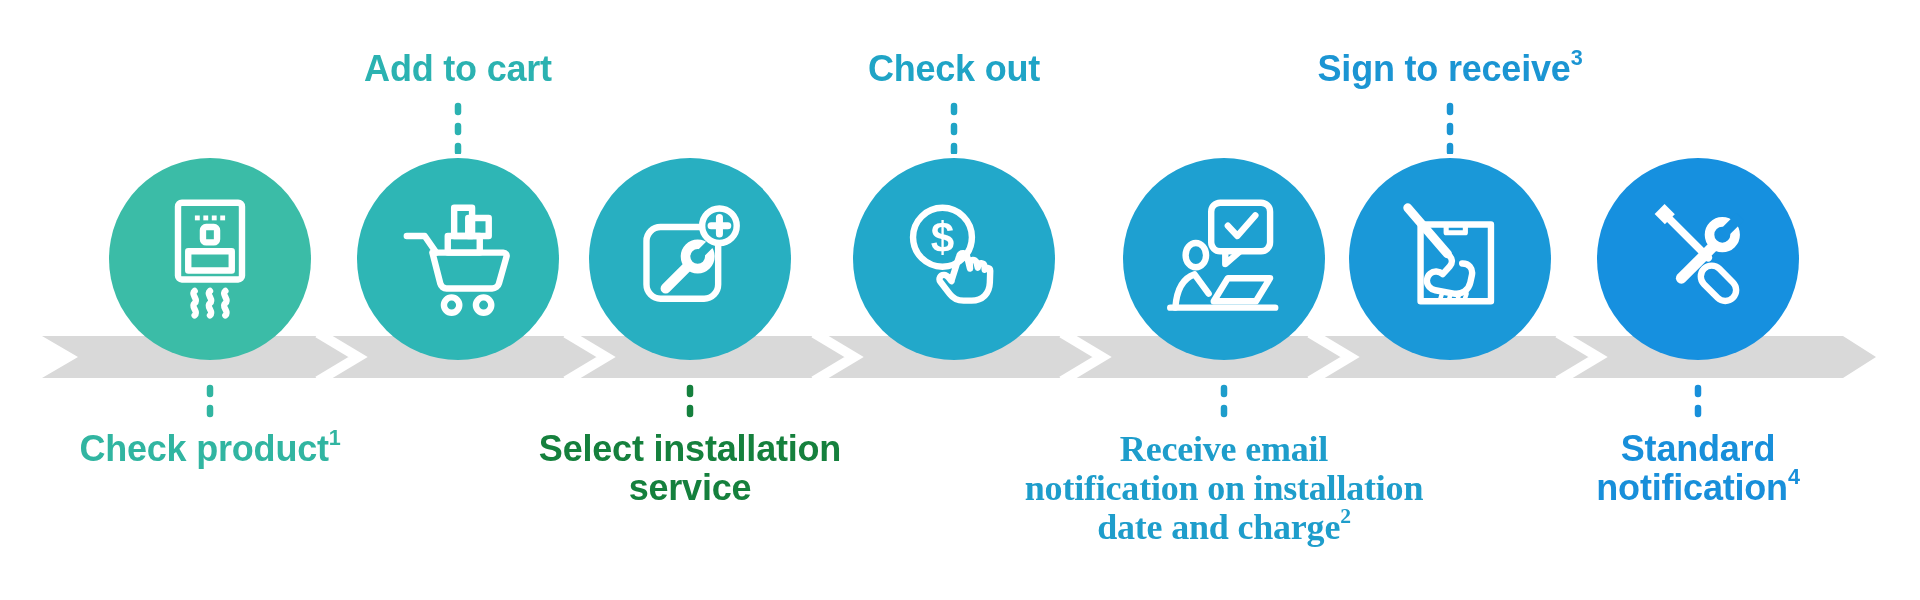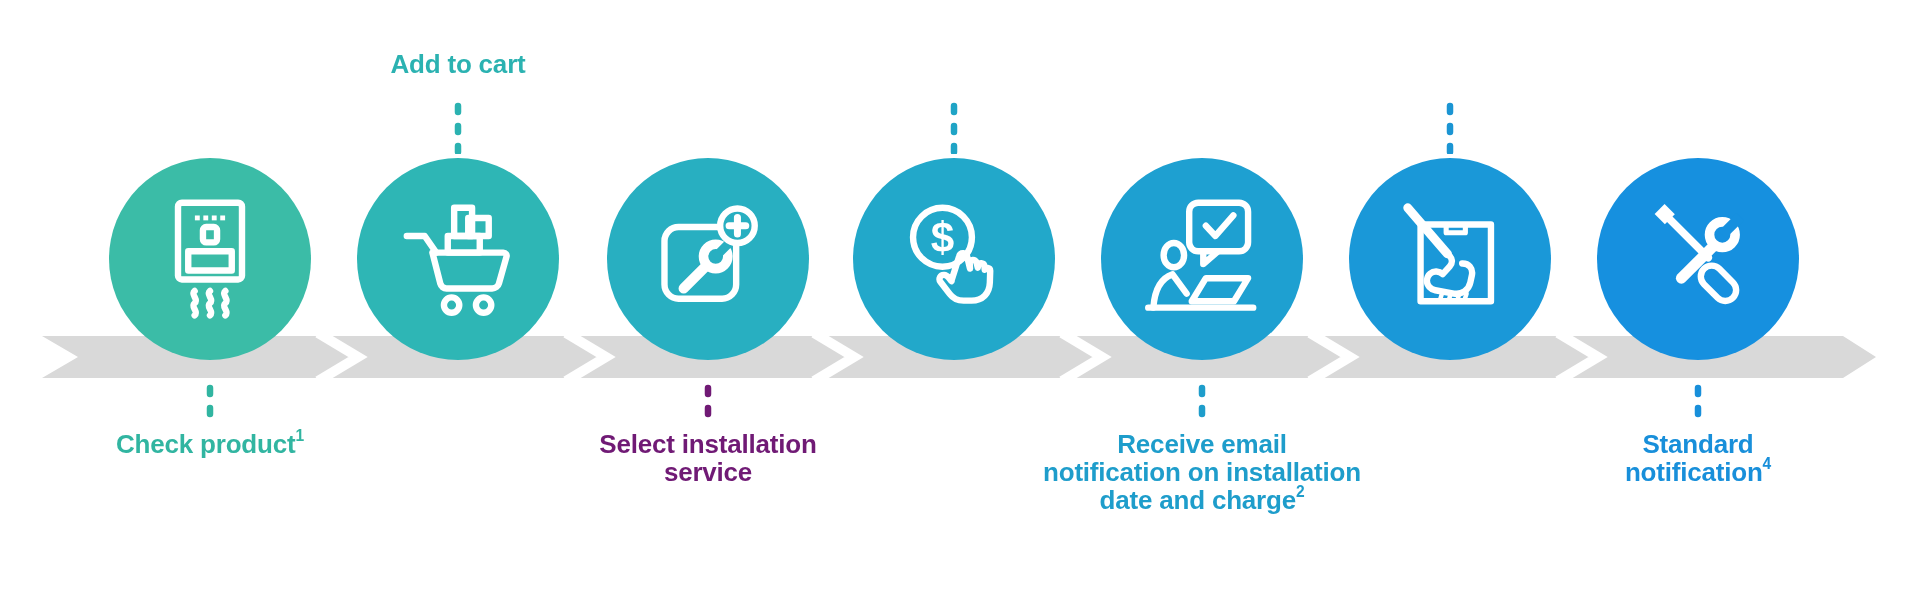--- a/index.html
+++ b/index.html
@@ -12,21 +12,21 @@
   .step{position:absolute;top:0;width:560px;height:600px;z-index:2;pointer-events:none;}
   .circle{
     position:absolute;left:50%;top:158px;margin-left:-101px;
     width:202px;height:202px;border-radius:50%;
     display:flex;align-items:center;justify-content:center;
   }
   .circle svg{display:block;}
   .icon{stroke:#fff;fill:none;stroke-width:5;stroke-linecap:round;stroke-linejoin:round;}
   .label{
     position:absolute;left:0;width:560px;text-align:center;
-    font-weight:bold;font-size:26px;line-height:1.08;
+    font-weight:bold;font-size:36px;line-height:1.08;
     white-space:pre-line;letter-spacing:-0.2px;
   }
   .label.top{top:50px;}
   .label.bottom{top:430px;}
   .label sup{font-size:0.6em;position:relative;top:-0.15em;line-height:0;}
   .connector{position:absolute;left:50%;margin-left:-7px;width:14px;}
   .connector.top{top:102px;height:52px;}
   .connector.bottom{top:384px;height:46px;}
   .connector line{stroke:currentColor;stroke-width:6.5;stroke-linecap:round;stroke-dasharray:6 14;}
 </style>
@@ -81,72 +81,74 @@
         <rect x="58" y="18" width="16" height="14"></rect>
         <rect x="42" y="32" width="25" height="13"></rect>
         <path d="M10,32 H24 L33,45"></path>
         <path d="M30,45 H85.5 a2.5,2.5 0 0 1 2.4,3.2 L82,69 a5.5,5.5 0 0 1 -5.3,4 H41 a5,5 0 0 1 -4.8,-3.7 L30,45 Z"></path>
         <circle cx="45" cy="86" r="6"></circle>
         <circle cx="70" cy="86" r="6"></circle>
       </svg>
     </div>
   </div>
 
-  <div class="step" style="left: 428px; color: #701a75;">
+  <div class="step" style="left: 410px; color: #15803d;">
     <div class="circle" style="background: rgb(40, 175, 193); --c: #28AFC1;">
       <svg class="icon" width="128" height="128" viewBox="0 0 100 100">
         <rect x="16" y="25" width="56" height="56" rx="11"></rect>
         <path d="M31,73 L48,56" stroke-width="8"></path>
         <circle cx="56" cy="48" r="9.5" stroke-width="7.5"></circle>
         <rect x="52.5" y="28" width="7" height="21" fill="var(--c)" stroke="none" transform="rotate(45 56 48)"></rect>
         <circle cx="73" cy="24" r="13.5" fill="var(--c)"></circle>
         <path d="M66.5,24 H79.5 M73,17.5 V30.5" stroke-width="5.5"></path>
       </svg>
     </div>
     <svg class="connector bottom">
       <line x1="7" y1="4" x2="7" y2="44"></line>
     </svg>
     <div class="label bottom"><span>Select installation
 service</span><sup></sup></div>
   </div>
 
   <div class="step" style="left: 674px; color: rgb(31, 164, 198);">
+    <div class="label top"><span>Check out</span><sup></sup></div>
     <svg class="connector top">
       <line x1="7" y1="4" x2="7" y2="50"></line>
     </svg>
     <div class="circle" style="background: rgb(34, 168, 202); --c: #22A8CA;">
       <svg class="icon" width="128" height="128" viewBox="0 0 100 100">
         <circle cx="41" cy="33" r="23"></circle>
         <text x="41" y="44.5" font-size="33" font-weight="bold" fill="#fff" stroke="none" text-anchor="middle" font-family="Liberation Sans, DejaVu Sans, sans-serif">$</text>
         <path d="M48,67 L54,48 C55,44.5 59.5,44.8 60.3,48.3 L62.5,57.5 L62.3,53.5 C62.2,50.3 66.8,49.7 67.6,52.8 L68.6,56.8 L68.8,55.2 C69.3,52.3 73.6,52.8 73.8,55.8 L74,58.4 C74.6,56.2 78.2,56.5 78.3,59.2 L78,68.5 C77.7,77 72.3,82.5 63.8,82.5 L57.5,82.5 C52.8,82.5 49.3,80.8 46.6,77.2 L39.5,68 C37.6,65.5 39.3,62.2 42.3,62.4 C43.7,62.5 44.8,63.2 45.8,64.5 L48,67.3"></path>
       </svg>
     </div>
   </div>
 
-  <div class="step" style="left: 922px; color: rgb(30, 157, 203);">
+  <div class="step" style="left: 944px; color: rgb(30, 157, 203); font-family: Liberation Serif, serif;">
     <div class="circle" style="background: rgb(30, 160, 209); --c: #1EA0D1;">
       <svg class="icon" width="128" height="128" viewBox="0 0 100 100">
         <rect x="40" y="6" width="46" height="38" rx="7"></rect>
         <path d="M51,44 v10 l11.5,-10"></path>
         <path d="M53,24 l7.5,8 14,-16"></path>
         <ellipse cx="28" cy="47" rx="8" ry="9.5"></ellipse>
         <path d="M12,88 c1,-14 6,-23 15,-26 l11,15"></path>
         <path d="M42,83 l11,-18 h33 l-11,18 Z"></path>
         <path d="M8,88 h82"></path>
       </svg>
     </div>
     <svg class="connector bottom">
       <line x1="7" y1="4" x2="7" y2="44"></line>
     </svg>
     <div class="label bottom"><span>Receive email
 notification on installation
 date and charge</span><sup>2</sup></div>
   </div>
 
   <div class="step" style="left: 1170px; color: rgb(27, 149, 211);">
+    <div class="label top"><span>Sign to receive</span><sup>3</sup></div>
     <svg class="connector top">
       <line x1="7" y1="4" x2="7" y2="50"></line>
     </svg>
     <div class="circle" style="background: rgb(26, 152, 216); --c: #1A98D8;">
       <svg class="icon" width="128" height="128" viewBox="0 0 100 100">
         <rect x="27" y="23" width="55" height="60"></rect>
         <rect x="47" y="23" width="15" height="6.5" stroke-width="4"></rect>
         <path d="M17,10 L48,46" stroke-width="7"></path>
         <path d="M49,47 c3,2.5 3.3,6 0.8,8.8 l-5.5,6 c-2.8,-2.6 -7,-2.8 -9.8,-0.4 -3.1,2.7 -3.4,7.4 -0.7,10.4 1.2,1.4 2.9,2.3 4.7,2.6 l14.5,2.6 c6.2,1.1 11.6,-2.6 12.9,-8.7 l1.2,-5.6 c1.1,-5.2 -2.4,-9.4 -7.6,-9.2"></path>
         <path d="M44,76 l-1.5,5 M50.5,77.3 l-1.5,5 M57,78 l-1.5,5 M63,77 l-1.5,4.5" stroke-width="3.5"></path>

